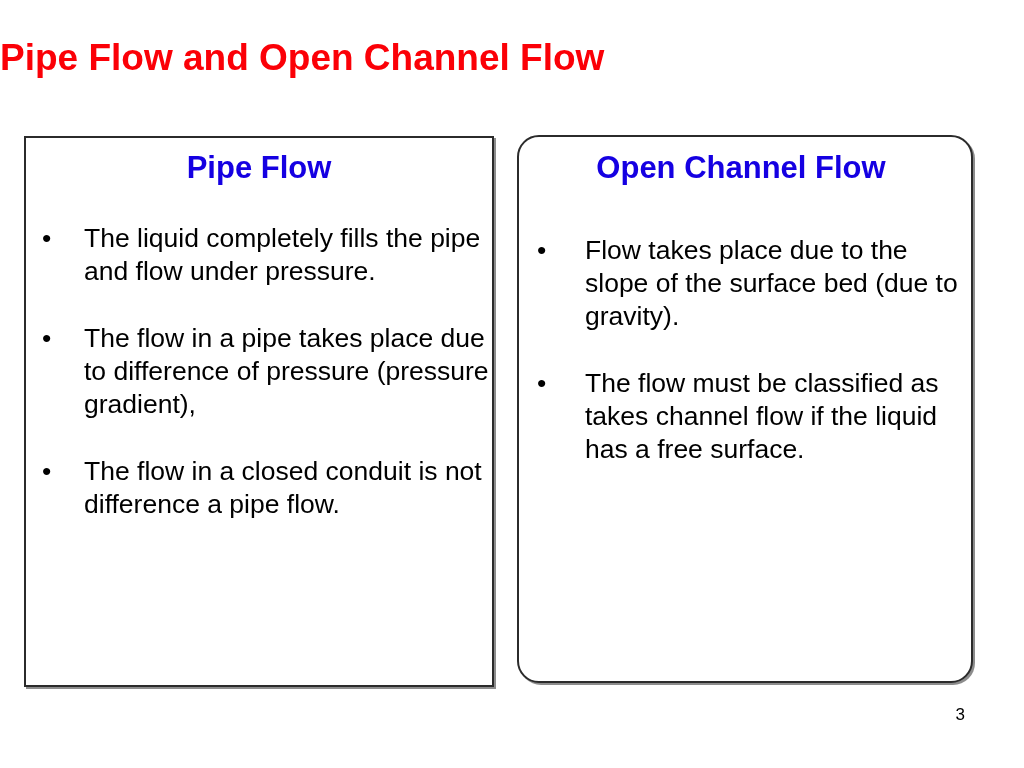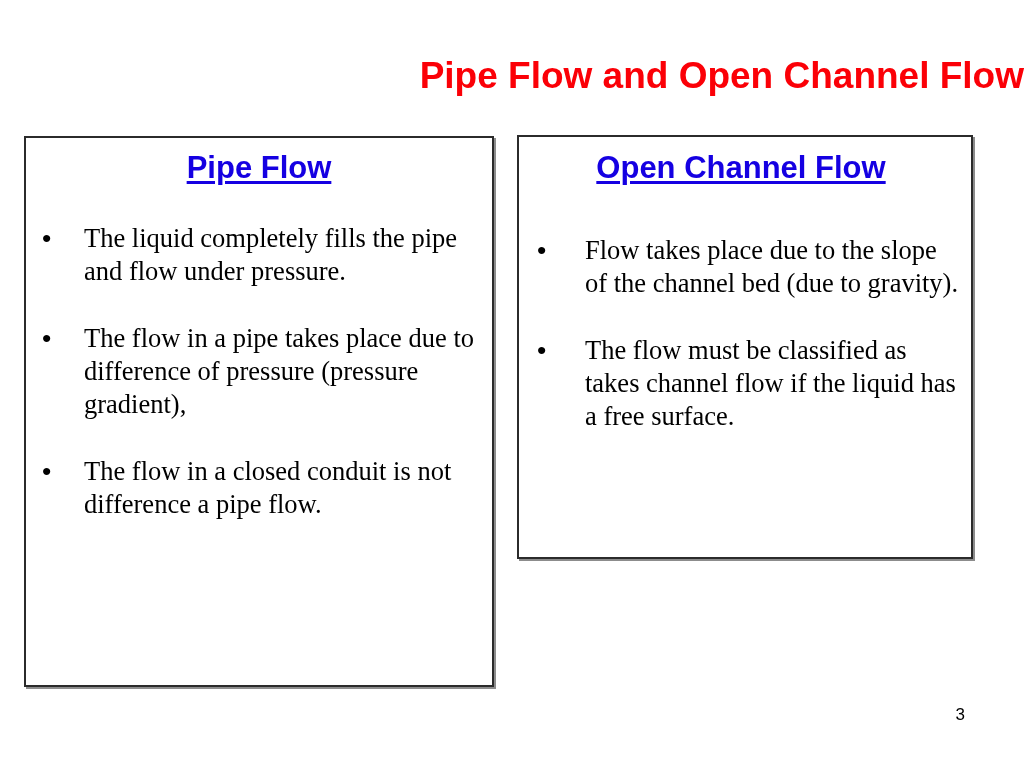--- a/index.html
+++ b/index.html
@@ -22,23 +22,23 @@
     top: 0;
     width: 1024px;
     height: 768px;
     background: #ffffff;
   }
 
   
   .slide-title {
     position: absolute;
     left: 0;
-    top: 54px;
+    top: 36px;
     width: 1024px;
-    text-align: right;
+    text-align: left;
     color: #fb0007;
     font-size: 37px;
     font-weight: bold;
     letter-spacing: 0px;
     line-height: 44px;
     white-space: nowrap;
   }
 
   
   .panel {
@@ -51,34 +51,34 @@
   .panel-left {
     left: 24px;
     top: 136px;
     width: 470px;
     height: 551px;
   }
   .panel-right {
     left: 517px;
     top: 135px;
     width: 456px;
-    height: 424px;
+    height: 548px;
+    border-radius: 22px;
   }
 
   .panel-inner {
     position: relative;
     width: 100%;
     height: 100%;
   }
 
   
   .panel-heading {
     color: #1500e2;
     font-weight: bold;
-    text-decoration: underline;
     text-underline-offset: 3px;
     font-size: 31px;
     line-height: 36px;
     white-space: nowrap;
   }
   .heading-left {
     position: absolute;
     left: 0;
     top: 12px;
     width: 100%;
@@ -120,21 +120,20 @@
   }
   .bullet-item .dot {
     position: absolute;
     left: 0;
     top: 0;
     font-size: 26.5px;
     line-height: 33px;
   }
   .bullet-item .btext {
     display: block;
-    font-family: Liberation Serif, serif;
   }
 
   
   .bullets-left .bullet-item { margin-bottom: 34px; }
   .bullets-left .bullet-item:last-child { margin-bottom: 0; }
   .bullets-left .dot { left: 2px; }
   .bullets-left .btext { padding-left: 44px; }
 
   
   .bullets-right .bullet-item { margin-bottom: 34px; }
@@ -188,21 +187,21 @@
 
   <div class="panel panel-right">
     <div class="panel-inner">
 
       <div class="panel-heading heading-right">Open Channel Flow</div>
 
       <ul class="bullets bullets-right">
 
         <li class="bullet-item">
           <span class="dot">•</span>
-          <span class="btext">Flow takes place due to the slope of the channel bed (due to gravity).</span>
+          <span class="btext">Flow takes place due to the slope of the surface bed (due to gravity).</span>
         </li>
 
         <li class="bullet-item">
           <span class="dot">•</span>
           <span class="btext">The flow must be classified as takes channel flow if the liquid has a free surface.</span>
         </li>
 
       </ul>
     </div>
   </div>

